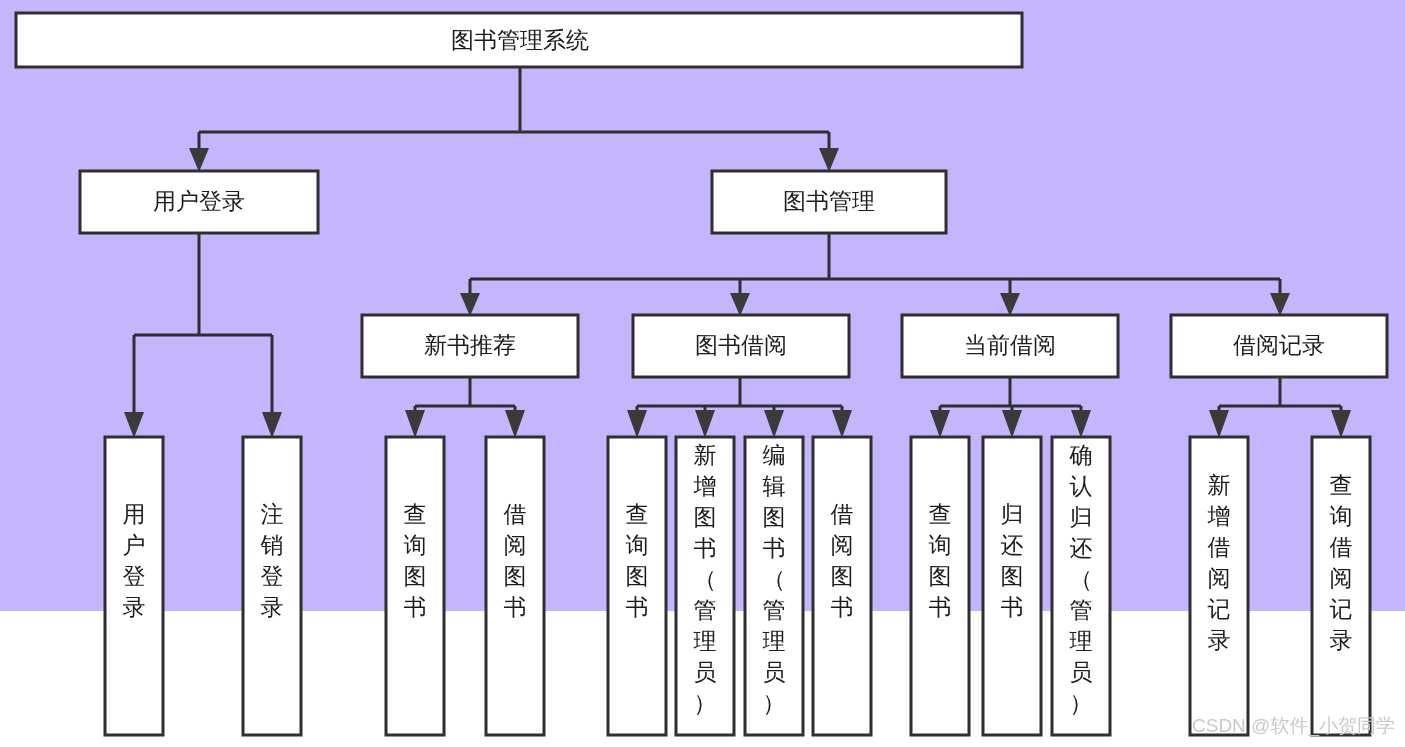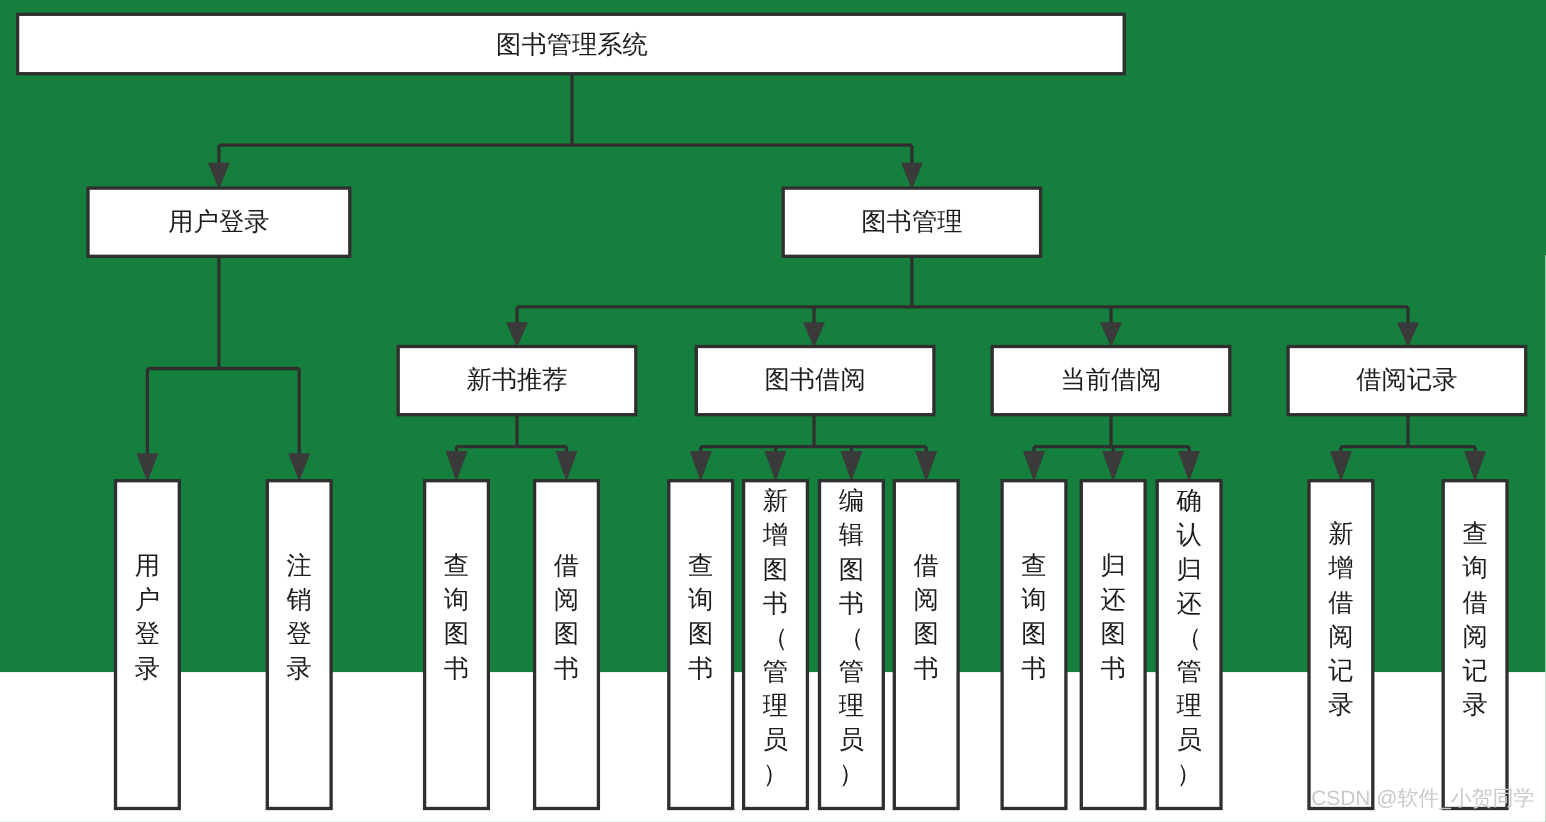--- a/index.html
+++ b/index.html
@@ -10,21 +10,21 @@
   body {
     width: 1405px;
     height: 747px;
     font-family: "Liberation Sans", "DejaVu Sans", sans-serif;
     overflow: hidden;
   }
   #diagram-root {
     position: relative;
     width: 1405px;
     height: 611px;
-    background: #15803d;
+    background: #c4b5fd;
   }
   svg.diagram-canvas {
     position: absolute;
     left: 0;
     top: 0;
     width: 1405px;
     height: 747px;
     display: block;
   }
   .node-box {

